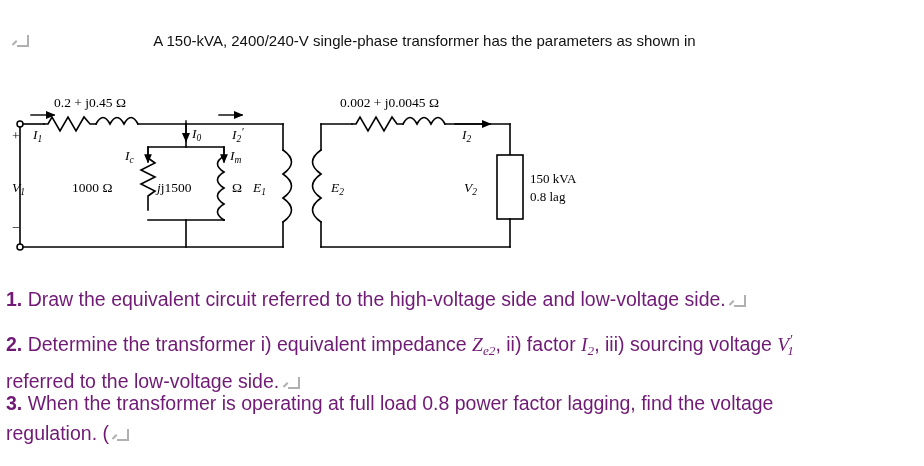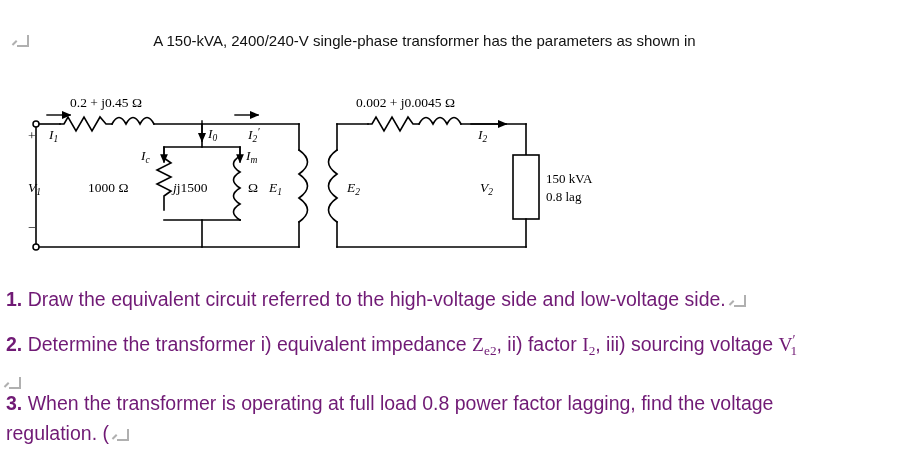--- a/index.html
+++ b/index.html
@@ -60,32 +60,32 @@
   .q {
     position: absolute;
     left: 6px;
     width: 906px;
     font-size: 19.5px;
     line-height: 30px;
     text-align: justify;
     color: #701a75;
   }
   .q b { font-weight: bold; }
-  .q .mathit { font-family: "Liberation Serif", serif; }
+  .q .mathit { font-family: "Liberation Serif", serif; font-style: italic; }
   .q sub { font-size: 0.68em; vertical-align: -0.28em; }
   .q sup { font-size: 0.7em; vertical-align: 0.45em; }
 
   #q1 { top: 284px; }
   #q2 { top: 326px; }
   #q3 { top: 388px; }
 
   
   #circuit {
     position: absolute;
-    left: 16px;
+    left: 0px;
     top: 88px;
     width: 620px;
     height: 180px;
   }
   #circuit svg { display: block; }
 
   .clabel {
     font-family: "Liberation Serif", serif;
     font-size: 13.5px;
     fill: #000;
@@ -218,20 +218,21 @@
 
 <div class="q" id="q1">
   <b>1.</b>
   <span>Draw the equivalent circuit referred to the high-voltage side and low-voltage side.</span>
   <span class="brk"></span>
 </div>
 
 <div class="q" id="q2">
   <b>2.</b>
   <span>Determine the transformer i) equivalent impedance </span><span class="mathit"><span>Z</span><sub>e2</sub></span><span>, ii) factor </span><span class="mathit"><span>I</span><sub>2</sub></span><span>, iii) sourcing voltage </span><span class="mathit"><span>V</span><sup>′</sup><sub style="margin-left:-5px">1</sub></span><br>
+  <span>referred to the low-voltage side.</span>
   <span class="brk"></span>
 </div>
 
 <div class="q" id="q3">
   <b>3.</b>
   <span>When the transformer is operating at full load 0.8 power factor lagging, find the voltage</span><br>
   <span style="text-align:left">regulation. (</span>
   <span class="brk"></span>
 </div>
 

